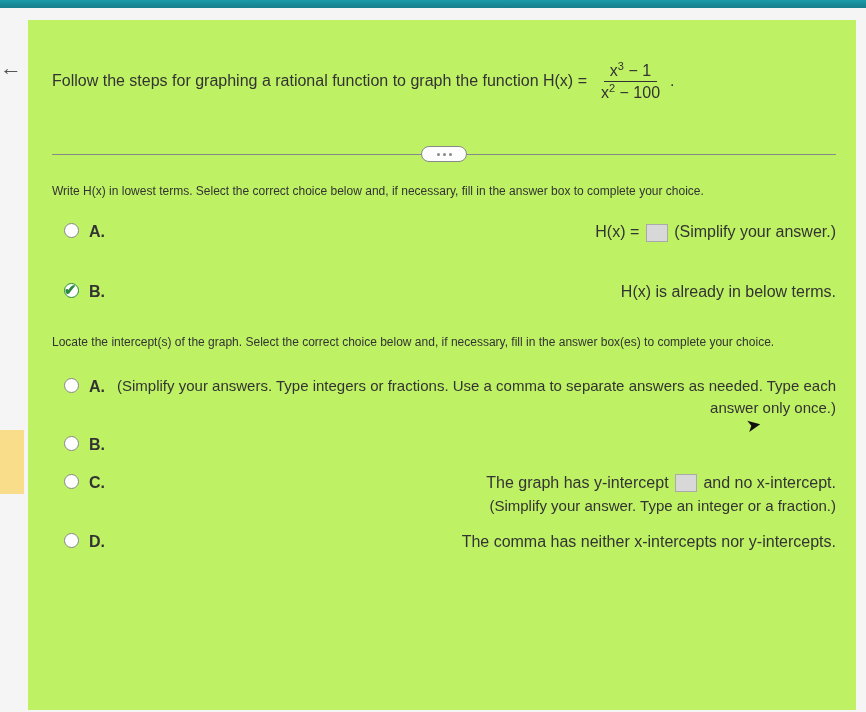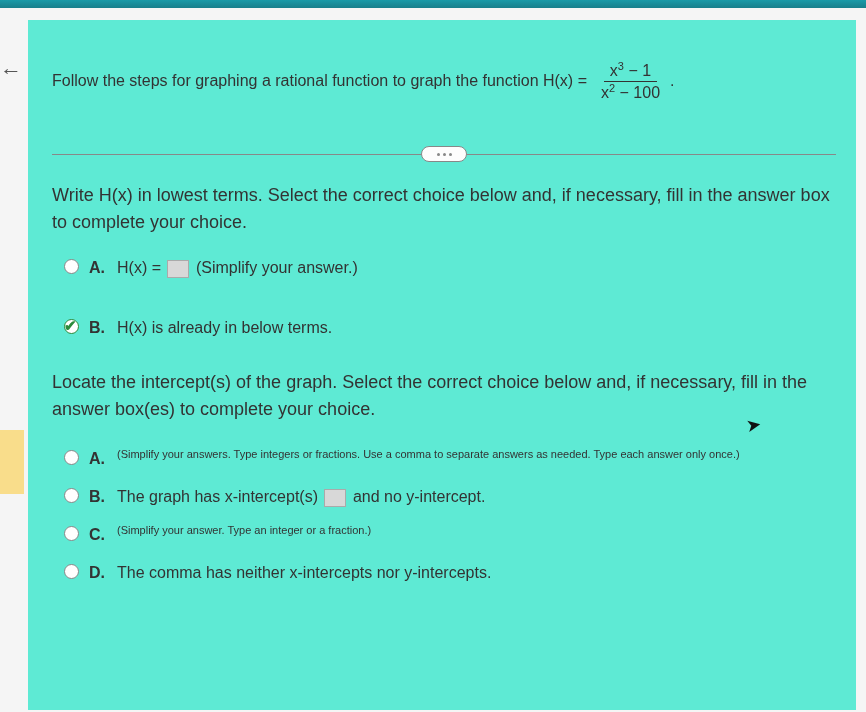--- a/index.html
+++ b/index.html
@@ -26,21 +26,21 @@
       top: 55px;
       font-size: 22px;
       color: #555;
       font-weight: bold;
     }
     .page {
       position: absolute;
       left: 28px;
       top: 20px;
       right: 10px;
-      background: #5eead4;
+      background: #bef264;
       padding: 24px 20px 24px 24px;
       min-height: 690px;
     }
     .question-header {
       font-size: 16px;
       line-height: 1.5;
       display: flex;
       align-items: center;
       flex-wrap: wrap;
     }
@@ -80,21 +80,21 @@
       justify-content: center;
       margin: 0 -1px;
       background: #fdfdfd;
       position: relative;
       z-index: 2;
     }
     .divider-pill span {
       width: 3px; height: 3px; background: #888; border-radius: 50%; margin: 0 1.5px;
     }
     .subq {
-      font-size: 18px;
+      font-size: 12px;
       line-height: 1.5;
       margin-bottom: 20px;
     }
     .choices { margin-left: 12px; }
     .choice {
       display: flex;
       align-items: flex-start;
       margin-bottom: 20px;
       font-size: 16px;
       line-height: 1.5;
@@ -120,32 +120,32 @@
       top: -5px;
       font-size: 15px;
       color: #2a8a3a;
       font-weight: bold;
     }
     .letter {
       font-weight: bold;
       margin: 0 10px 0 10px;
       min-width: 18px;
     }
-    .choice-body { flex: 1; }
+    .choice-body { flex: 1; text-align: right; }
     .blank {
       display: inline-block;
       width: 22px;
       height: 18px;
       background: #d8d8d8;
       border: 1px solid #aaa;
       vertical-align: middle;
       margin: 0 2px;
     }
     .hint {
-      font-size: 11px;
+      font-size: 15px;
       line-height: 1.45;
     }
     .cursor {
       position: absolute;
       left: 746px;
       top: 414px;
       font-size: 18px;
       color: #111;
       transform: rotate(-10deg);
       pointer-events: none;
@@ -220,32 +220,32 @@
       <div class="letter">A.</div>
       <div class="choice-body">
         <div class="hint">(Simplify your answers. Type integers or fractions. Use a comma to separate answers as needed. Type each answer only once.)</div>
       </div>
     </div>
 
     <div class="choice compact">
       <div class="radio"></div>
       <div class="letter">B.</div>
       <div class="choice-body">
+      </div>
+    </div>
+
+    <div class="choice compact">
+      <div class="radio"></div>
+      <div class="letter">C.</div>
+      <div class="choice-body">
         <div>
-          <span>The graph has x-intercept(s) </span>
+          <span>The graph has y-intercept </span>
           <span class="blank"></span>
-          <span> and no y-intercept.</span>
+          <span> and no x-intercept.</span>
         </div>
-      </div>
-    </div>
-
-    <div class="choice compact">
-      <div class="radio"></div>
-      <div class="letter">C.</div>
-      <div class="choice-body">
         <div class="hint">(Simplify your answer. Type an integer or a fraction.)</div>
       </div>
     </div>
 
     <div class="choice compact" style="margin-bottom:4px;">
       <div class="radio"></div>
       <div class="letter">D.</div>
       <div class="choice-body">The comma has neither x-intercepts nor y-intercepts.</div>
     </div>
 

